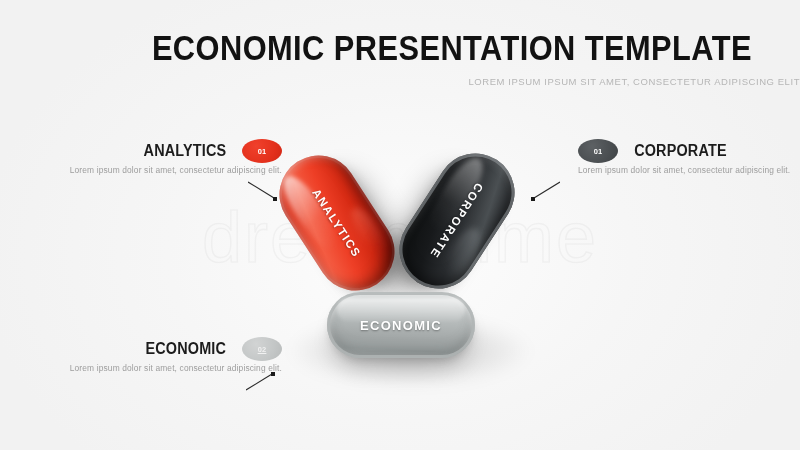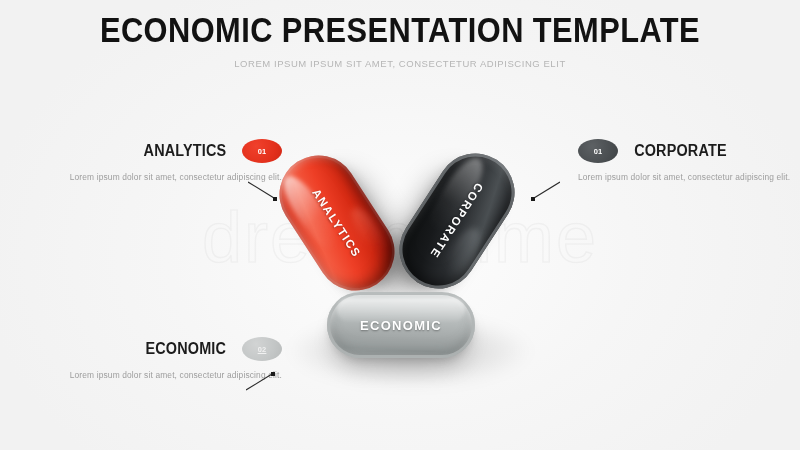--- a/index.html
+++ b/index.html
@@ -21,24 +21,24 @@
     width: 800px;
     height: 450px;
     background:
       radial-gradient(ellipse 420px 300px at 400px 255px, #fdfdfd 0%, #f6f6f6 55%, #f2f2f2 100%);
     overflow: hidden;
   }
 
   
   .header {
     position: absolute;
-    top: 12px;
+    top: 30px;
     left: 0;
     width: 800px;
-    text-align: center;
+    text-align: right;
   }
 
   .title {
     font-family: "Liberation Sans Narrow", "Liberation Sans", sans-serif;
     font-size: 35px;
     font-weight: 700;
     letter-spacing: 0.5px;
     color: #121212;
     transform: scaleX(0.88);
     line-height: 1.05;
@@ -97,21 +97,20 @@
     font-weight: 700;
     letter-spacing: 0.2px;
     color: #ffffff;
     flex: 0 0 auto;
   }
   .badge-red  { background: radial-gradient(circle at 36% 30%, #f0412c 0%, #e3301c 60%, #cf2614 100%); }
   .badge-dark { background: radial-gradient(circle at 36% 30%, #5d6164 0%, #4a4e51 60%, #3e4245 100%); }
   .badge-gray { background: radial-gradient(circle at 36% 30%, #d2d4d4 0%, #c3c6c6 60%, #b7baba 100%); color:#f1f1f1;text-decoration:underline; }
 
   .block-body {
-    margin-top: 7px;
     font-size: 8.4px;
     line-height: 1.55;
     color: #9d9d9d;
     letter-spacing: 0.15px;
   }
 
   
   .connector { position: absolute; }
 
   

